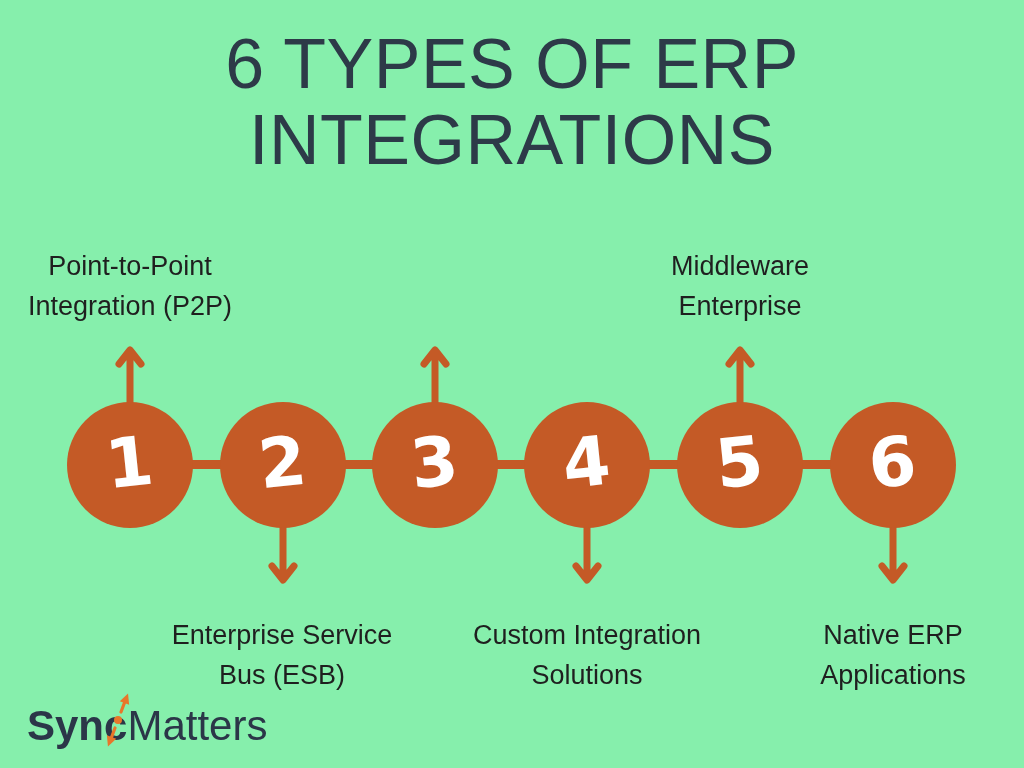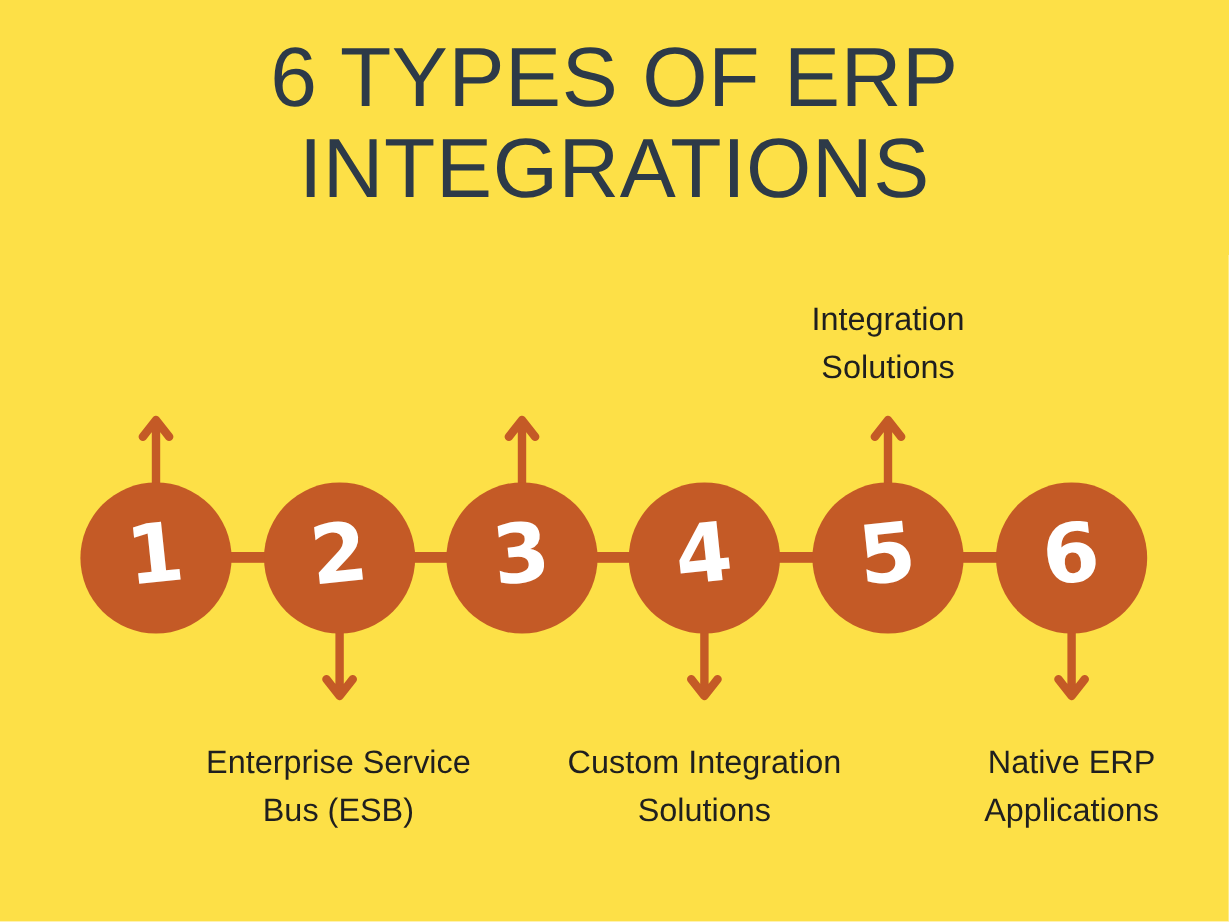--- a/index.html
+++ b/index.html
@@ -3,21 +3,21 @@
 <meta charset="utf-8">
 <style>
   * { margin: 0; padding: 0; box-sizing: border-box; }
   html, body { background: #ffffff; }
   body { font-family: "Liberation Sans", sans-serif; }
 
   .stage {
     position: relative;
     width: 1024px;
     height: 768px;
-    background: #fde047;
+    background: #86efac;
     overflow: hidden;
   }
 
   .title {
     position: absolute;
     top: 26px;
     left: 162px;
     width: 700px;
     text-align: center;
     font-size: 70px;
@@ -115,21 +115,22 @@
     overflow: visible;
   }
 </style>
 </head>
 <body>
 
 <div class="stage">
 
   <h1 class="title">6 TYPES OF ERP INTEGRATIONS</h1>
 
-  <div class="label l4">Integration Solutions</div>
+  <div class="label l0">Point-to-Point Integration (P2P)</div>
+  <div class="label l4">Middleware Enterprise</div>
 
   <div class="label l1">Enterprise Service Bus (ESB)</div>
   <div class="label l3">Custom Integration Solutions</div>
   <div class="label l5">Native ERP Applications</div>
 
   <div class="connector"></div>
 
   <div class="arrow a0">
     <svg viewBox="0 0 32 62">
         <path d="M16,60 L16,8 M5,20 L16,6 L27,20" fill="none" stroke="currentColor" stroke-width="7" stroke-linecap="round" stroke-linejoin="round"></path>
@@ -174,14 +175,27 @@
   <div class="circle c3">
     <span class="num">4</span>
   </div>
   <div class="circle c4">
     <span class="num">5</span>
   </div>
   <div class="circle c5">
     <span class="num">6</span>
   </div>
 
+  <div class="logo"><span class="lg-bold">Syn</span><span class="lg-c"><span class="lg-c-char">c</span><svg class="sync-arrow-icon" viewBox="0 0 36 64">
+      <g fill="currentColor" stroke="currentColor">
+        <line x1="11.5" y1="53" x2="16" y2="41" stroke-width="3.2" stroke-linecap="round"></line>
+        <line x1="22" y1="25" x2="26.5" y2="13" stroke-width="3.2" stroke-linecap="round"></line>
+        <circle cx="19" cy="33" r="4" stroke="none"></circle>
+        <g transform="translate(28.5,8) rotate(21)">
+              <path d="M0,-1.5 L-5,8.5 L5,8.5 Z" stroke="none"></path>
+            </g>
+        <g transform="translate(9.5,58) rotate(201)">
+              <path d="M0,-1.5 L-5,8.5 L5,8.5 Z" stroke="none"></path>
+            </g>
+      </g>
+    </svg></span><span class="lg-reg">Matters</span></div>
 
 </div>
 
 </body></html>

